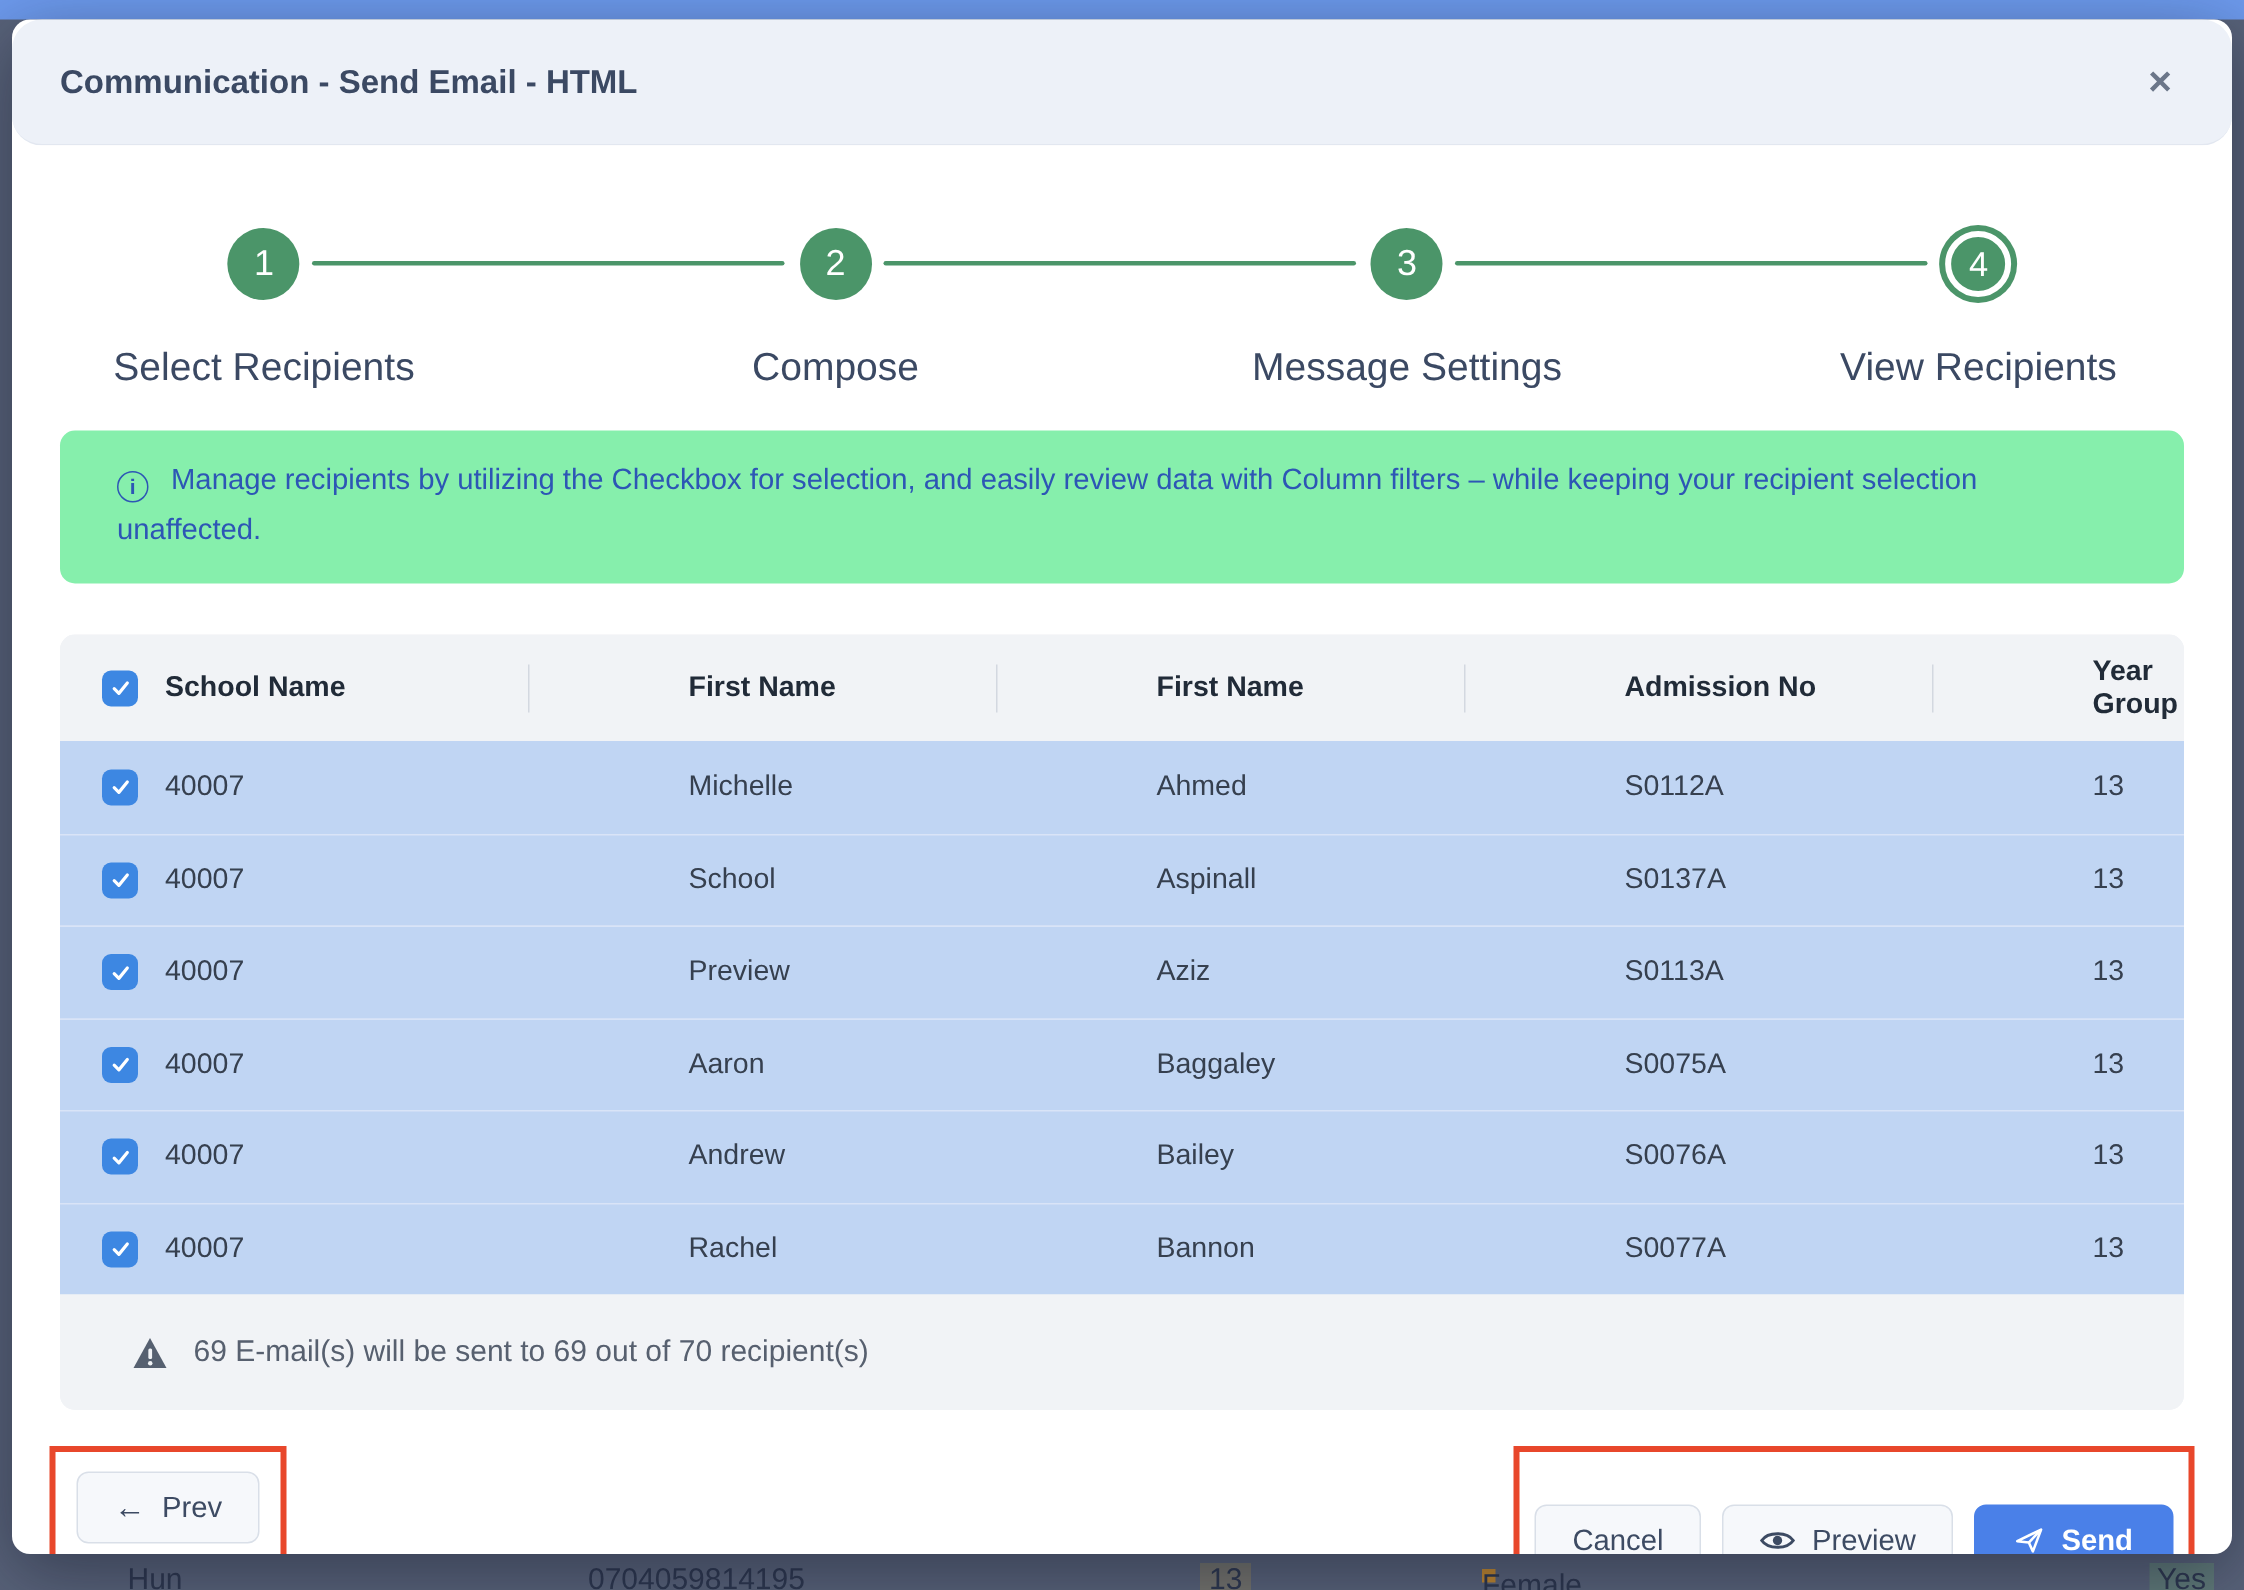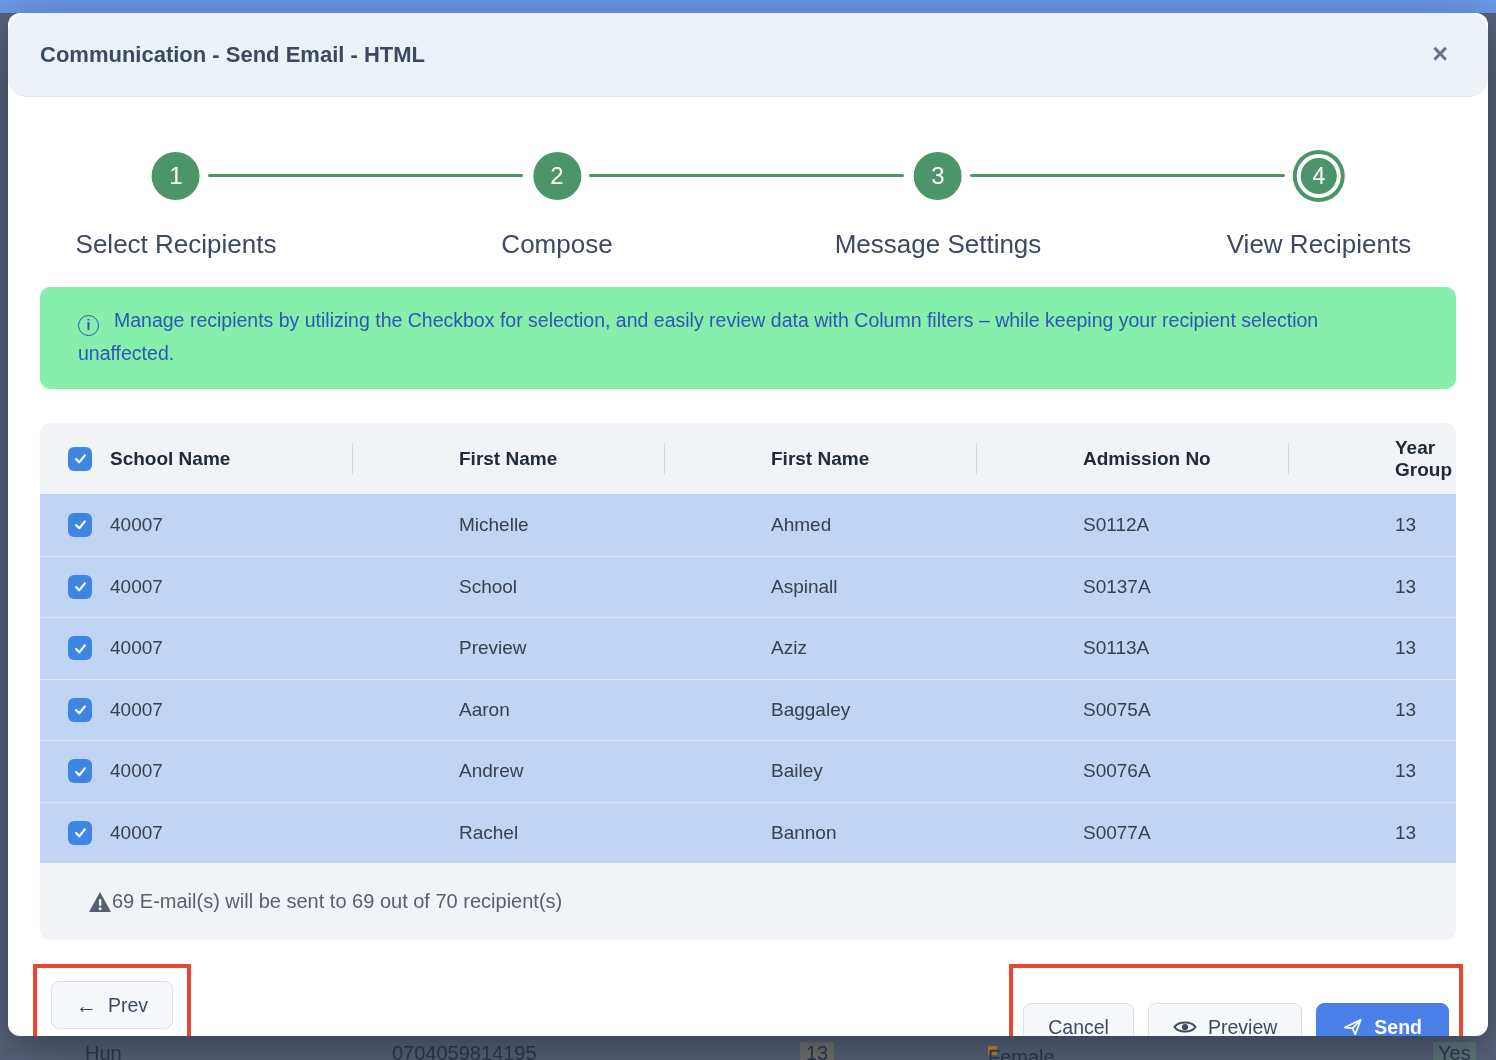--- a/index.html
+++ b/index.html
@@ -120,21 +120,21 @@
   }
   .t-body .t-row + .t-row { border-top: 1px solid #d9e4f7; }
   .checkbox {
     width: 24px; height: 24px; border-radius: 6px; background: #3d87e2;
     display: flex; align-items: center; justify-content: center;
     flex: 0 0 auto; cursor: pointer;
   }
   .checkbox svg { width: 15px; height: 15px; }
   .t-footer {
     height: 77px; background: #f1f3f6;
-    display: flex; align-items: center; gap: 0; padding-left: 48px;
+    display: flex; align-items: center; gap: 17px; padding-left: 48px;
     color: #57606f; font-size: 20px; font-weight: 500;
   }
   .warn-icon svg { width: 24px; height: 22px; display: block; }
 
   
   .actions {
     margin: 24px 25px 0; display: flex; justify-content: space-between;
     align-items: flex-start;
   }
   .annotation {

